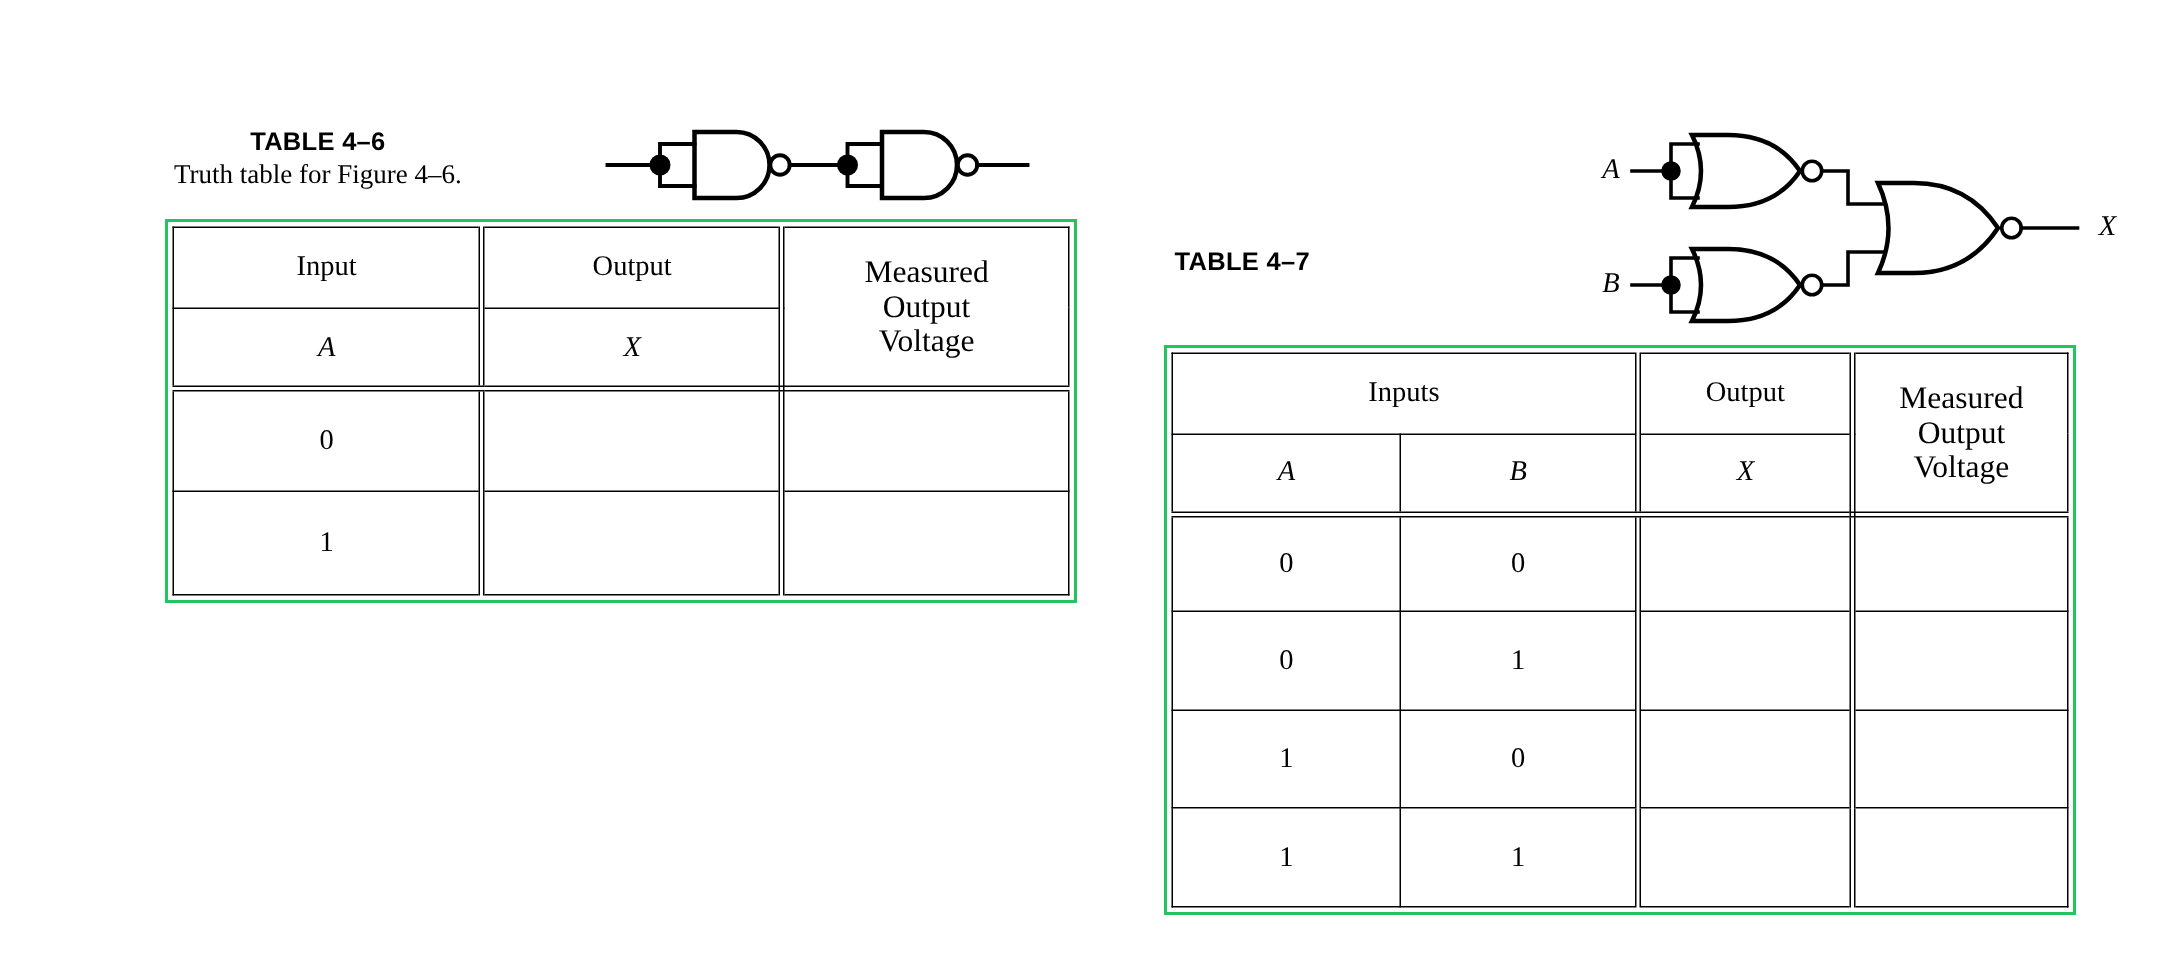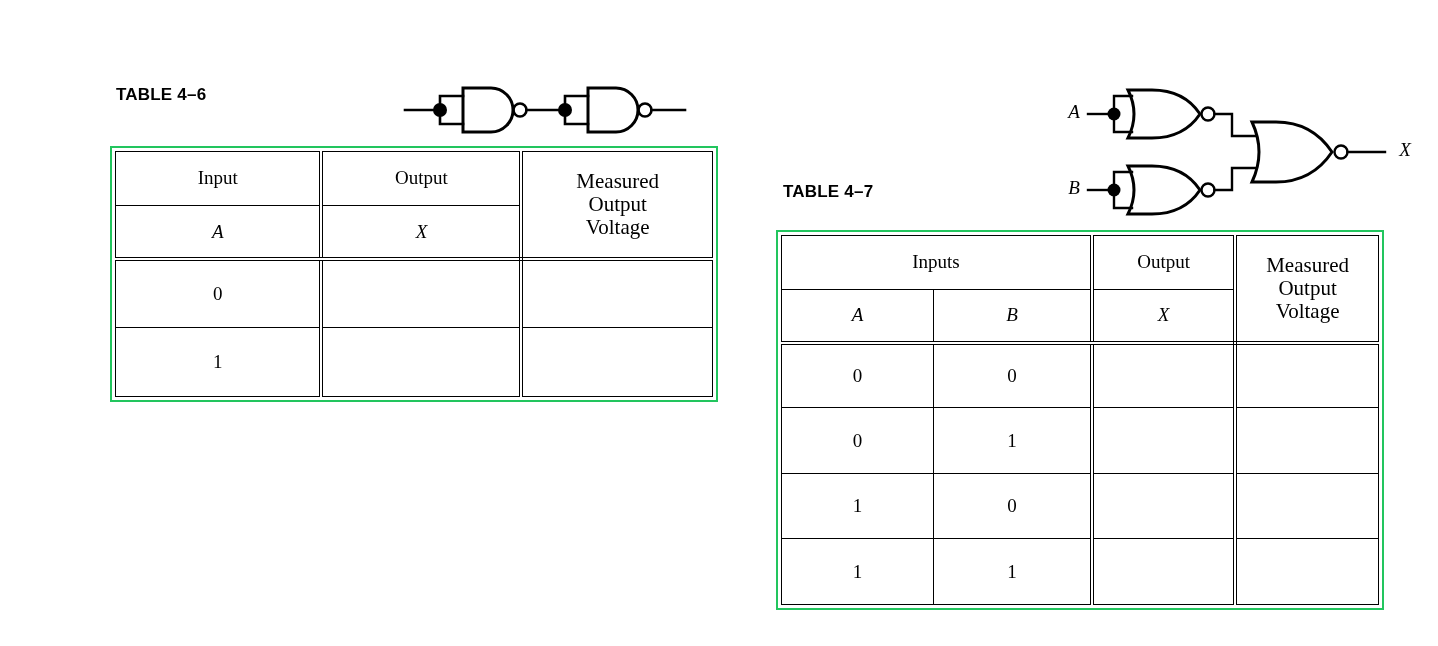--- a/index.html
+++ b/index.html
@@ -73,20 +73,21 @@
     font-family: "Liberation Serif", "DejaVu Serif", serif;
     font-style: italic;
     font-size: 19px;
   }
 </style>
 </head>
 <body>
 
 <div class="caption-block" style="left:116px; top:84px;">
   <div class="caption-title">TABLE 4–6</div>
+  <div class="caption-sub">Truth table for Figure 4–6.</div>
 </div>
 
 <div class="circuit" style="left:405px; top:80px; width:300px; height:60px;">
   <svg width="300" height="60" viewBox="0 0 300 60">
     <g fill="none" stroke="#000" stroke-width="2.6" stroke-linecap="square">
 
       <line x1="0" y1="30" x2="35" y2="30"></line>
 
       <path d="M35 16 L58 16 M35 44 L58 44 M35 16 L35 44"></path>
 
@@ -161,21 +162,21 @@
           <span class="cell-val"></span>
         </td>
         <td class="rule-left">
           <span class="cell-val"></span>
         </td>
       </tr>
     </tbody>
   </table>
 </div>
 
-<div class="caption-block" style="left:783px; top:181px;">
+<div class="caption-block" style="left:783px; top:164px;">
   <div class="caption-title">TABLE 4–7</div>
 </div>
 
 <div class="circuit" style="left:1060px; top:78px; width:360px; height:135px;">
   <svg width="360" height="135" viewBox="0 0 360 135">
 
     <text class="sig-label" x="14" y="36" text-anchor="middle" dominant-baseline="middle">A</text>
     <text class="sig-label" x="14" y="112" text-anchor="middle" dominant-baseline="middle">B</text>
     <text class="sig-label" x="345" y="74" text-anchor="middle" dominant-baseline="middle">X</text>
 

